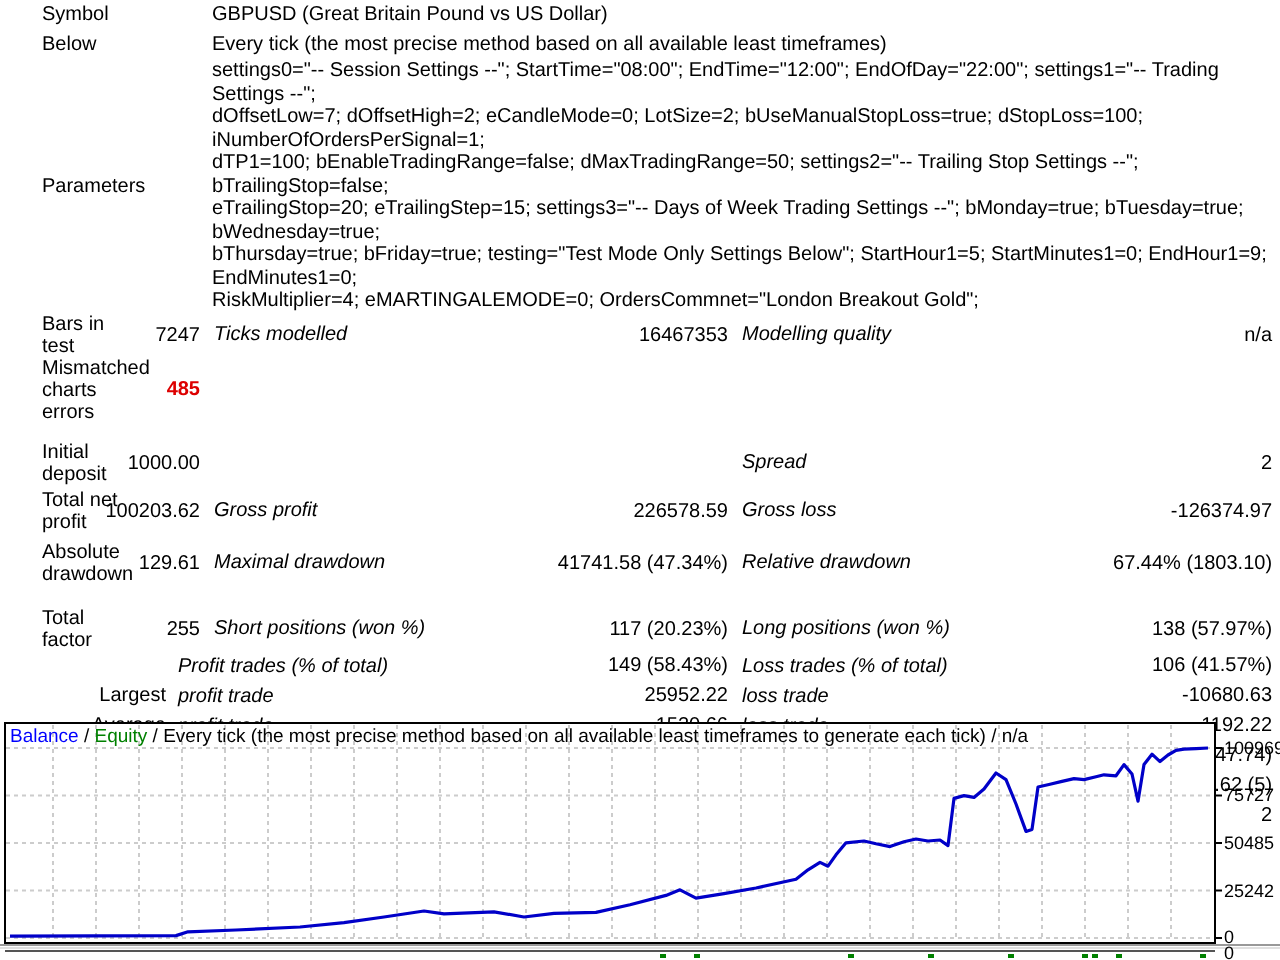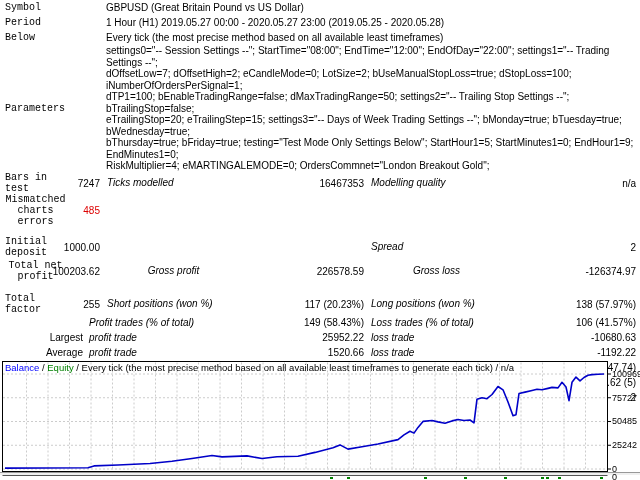--- a/index.html
+++ b/index.html
@@ -1,30 +1,30 @@
 <!DOCTYPE html>
 <html><head>
 <meta charset="utf-8">
 <style>
   html,body{margin:0;padding:0;background:#fff;}
   body{width:640px;height:480px;position:relative;overflow:hidden;
        font-family:"Liberation Sans",sans-serif;font-size:10px;color:#000;}
   table.report{border-collapse:collapse;table-layout:fixed;width:640px;}
   td{padding:0;vertical-align:middle;overflow:visible;}
-  tr.r{height:15px;} tr.tall{height:26px;text-align:center;} tr.sp{height:9px;}
-  td.l1{padding-left:5px;line-height:11px;font-family:Liberation Mono, monospace;}
+  tr.r{height:15px;} tr.tall{height:26px;} tr.sp{height:9px;}
+  td.l1{padding-left:21px;line-height:11px;}
   td.info{padding-left:40px;white-space:nowrap;}
   td.val{position:relative;}
   td.val span{position:absolute;right:4px;top:50%;transform:translateY(-50%);white-space:nowrap;}
   tr.shift td.val span.c2s{right:21px;}
   td.lab{padding-left:3px;white-space:nowrap;}
   td.lab span{display:inline-block;font-style:italic;}
   tr.shift td.lab span.c3s{position:relative;left:-18px;}
   td.params{padding-left:40px;line-height:11.5px;}
-  .red{color:#dd0000;font-weight:normal;}
+  .red{color:#dd0000;font-weight:bold;}
   #chart-wrap{position:absolute;left:0;top:361px;width:640px;height:119px;}
   svg{display:block;}
   text{font-family:"Liberation Sans",sans-serif;}
 </style>
 </head>
 <body>
 
 <table class="report">
   <colgroup>
     <col style="width:66px">
@@ -33,24 +33,20 @@
     <col style="width:128px">
       <col style="width:134px">
       <col style="width:138px">
   </colgroup>
   <tbody id="report-body">
       <tr class="r">
         <td class="l1"><span>Symbol</span></td>
         <td class="info" colspan="5"><span>GBPUSD (Great Britain Pound vs US Dollar)</span></td>
       </tr>
       <tr class="r">
-        <td class="l1"><span>Period</span></td>
-        <td class="info" colspan="5"><span>1 Hour (H1) 2019.05.27 00:00 - 2020.05.27 23:00 (2019.05.25 - 2020.05.28)</span></td>
-      </tr>
-      <tr class="r">
         <td class="l1"><span>Below</span></td>
         <td class="info" colspan="5"><span>Every tick (the most precise method based on all available least timeframes)</span></td>
       </tr>
       <tr style="height: 70px;">
         <td class="l1"><span>Parameters</span></td>
         <td class="params" colspan="5">
           <div>settings0="-- Session Settings --"; StartTime="08:00"; EndTime="12:00"; EndOfDay="22:00"; settings1="-- Trading Settings --";</div>
           <div>dOffsetLow=7; dOffsetHigh=2; eCandleMode=0; LotSize=2; bUseManualStopLoss=true; dStopLoss=100; iNumberOfOrdersPerSignal=1;</div>
           <div>dTP1=100; bEnableTradingRange=false; dMaxTradingRange=50; settings2="-- Trailing Stop Settings --"; bTrailingStop=false;</div>
           <div>eTrailingStop=20; eTrailingStep=15; settings3="-- Days of Week Trading Settings --"; bMonday=true; bTuesday=true; bWednesday=true;</div>
@@ -108,20 +104,34 @@
         <td class="val">
           <span class="c2s">100203.62</span>
         </td>
         <td class="lab"><span class="c3s">Gross profit</span></td>
         <td class="val">
           <span>226578.59</span>
         </td>
         <td class="lab"><span>Gross loss</span></td>
         <td class="val">
           <span>-126374.97</span>
+        </td>
+      </tr>
+      <tr class="tall">
+        <td class="l1"><span>Absolute drawdown</span></td>
+        <td class="val">
+          <span class="c2s">129.61</span>
+        </td>
+        <td class="lab"><span class="c3s">Maximal drawdown</span></td>
+        <td class="val">
+          <span>41741.58 (47.34%)</span>
+        </td>
+        <td class="lab"><span>Relative drawdown</span></td>
+        <td class="val">
+          <span>67.44% (1803.10)</span>
         </td>
       </tr>
       <tr class="sp">
         <td colspan="6"></td>
       </tr>
       <tr class="r">
         <td class="l1"><span>Total factor</span></td>
         <td class="val">
           <span class="c2s">255</span>
         </td>

